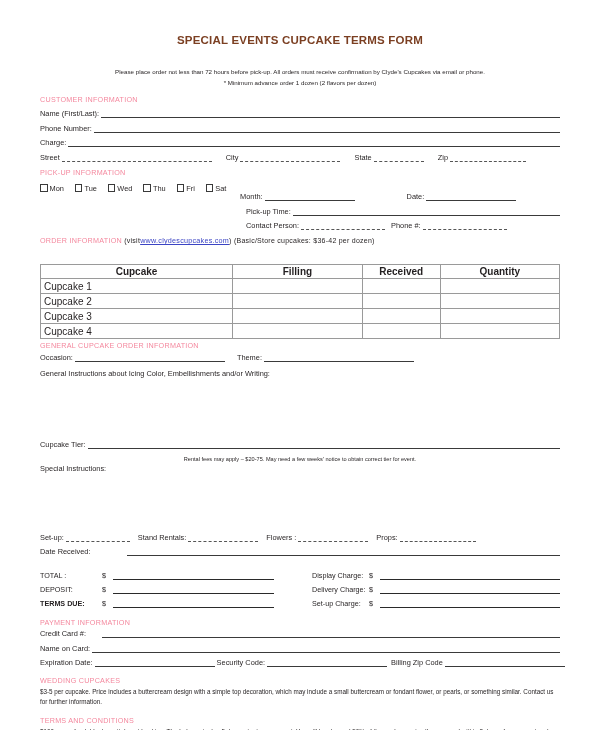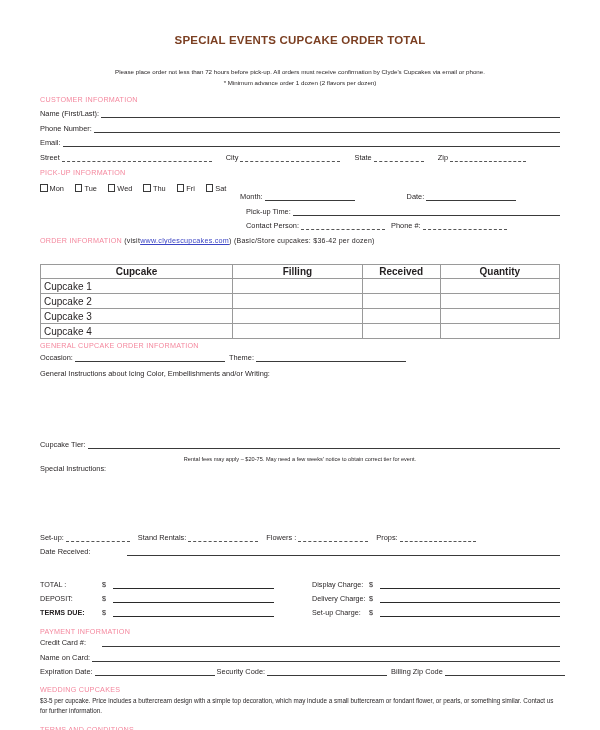--- a/index.html
+++ b/index.html
@@ -151,21 +151,21 @@
     font-size: 5.6px;
     margin-top: 7px;
     color: #231f20;
   }
   .blankspace-lg { height: 62px; }
   .blankspace-md { height: 52px; }
 
   
   .money-wrap {
     display: flex;
-    margin-top: 19px;
+    margin-top: 10px;
     gap: 24px;
   }
   .money-col { width: 50%; }
   .money-row {
     display: flex;
     align-items: flex-end;
     font-size: 7.2px;
     margin-top: 5px;
     white-space: nowrap;
   }
@@ -187,38 +187,38 @@
     margin-top: 2px;
     text-align: left;
   }
   .sec-head.tight { margin-top: 9px; margin-bottom: 1px; }
 </style>
 </head>
 <body>
 
 <div class="page">
 
-  <div class="doc-title">SPECIAL EVENTS CUPCAKE ORDER TOTAL</div>
+  <div class="doc-title">SPECIAL EVENTS CUPCAKE TERMS FORM</div>
   <div class="subtitle">
     <div>Please place order not less than 72 hours before pick-up. All orders must receive confirmation by Clyde's Cupcakes via email or phone.</div>
     <div>* Minimum advance order 1 dozen (2 flavors per dozen)</div>
   </div>
 
   <div class="sec-head">CUSTOMER INFORMATION</div>
 
   <div class="row">
     <span class="lbl">Name (First/Last):</span>
     <span class="line"></span>
   </div>
   <div class="row">
     <span class="lbl">Phone Number:</span>
     <span class="line"></span>
   </div>
   <div class="row">
-    <span class="lbl">Email:</span>
+    <span class="lbl">Charge:</span>
     <span class="line"></span>
   </div>
   <div class="row">
     <span class="lbl">Street</span>
     <span class="line dotted w150"></span>
     <span class="gap"></span>
     <span class="lbl">City</span>
     <span class="line dotted w100"></span>
     <span class="gap"></span>
     <span class="lbl">State</span>
@@ -322,21 +322,21 @@
         <td></td>
       </tr>
     </tbody>
   </table>
 
   <div class="sec-head" style="margin-top:2px">GENERAL CUPCAKE ORDER INFORMATION</div>
 
   <div class="row" style="margin-top:3px">
     <span class="lbl">Occasion:</span>
     <span class="line w150"></span>
-    <span class="lbl" style="margin-left:4px">Theme:</span>
+    <span class="lbl" style="margin-left:12px">Theme:</span>
     <span class="line w150"></span>
   </div>
 
   <div class="plain">General Instructions about Icing Color, Embellishments and/or Writing:</div>
   <div class="blankspace-lg"></div>
 
   <div class="row" style="margin-top:0">
     <span class="lbl">Cupcake Tier:</span>
     <span class="line"></span>
   </div>

